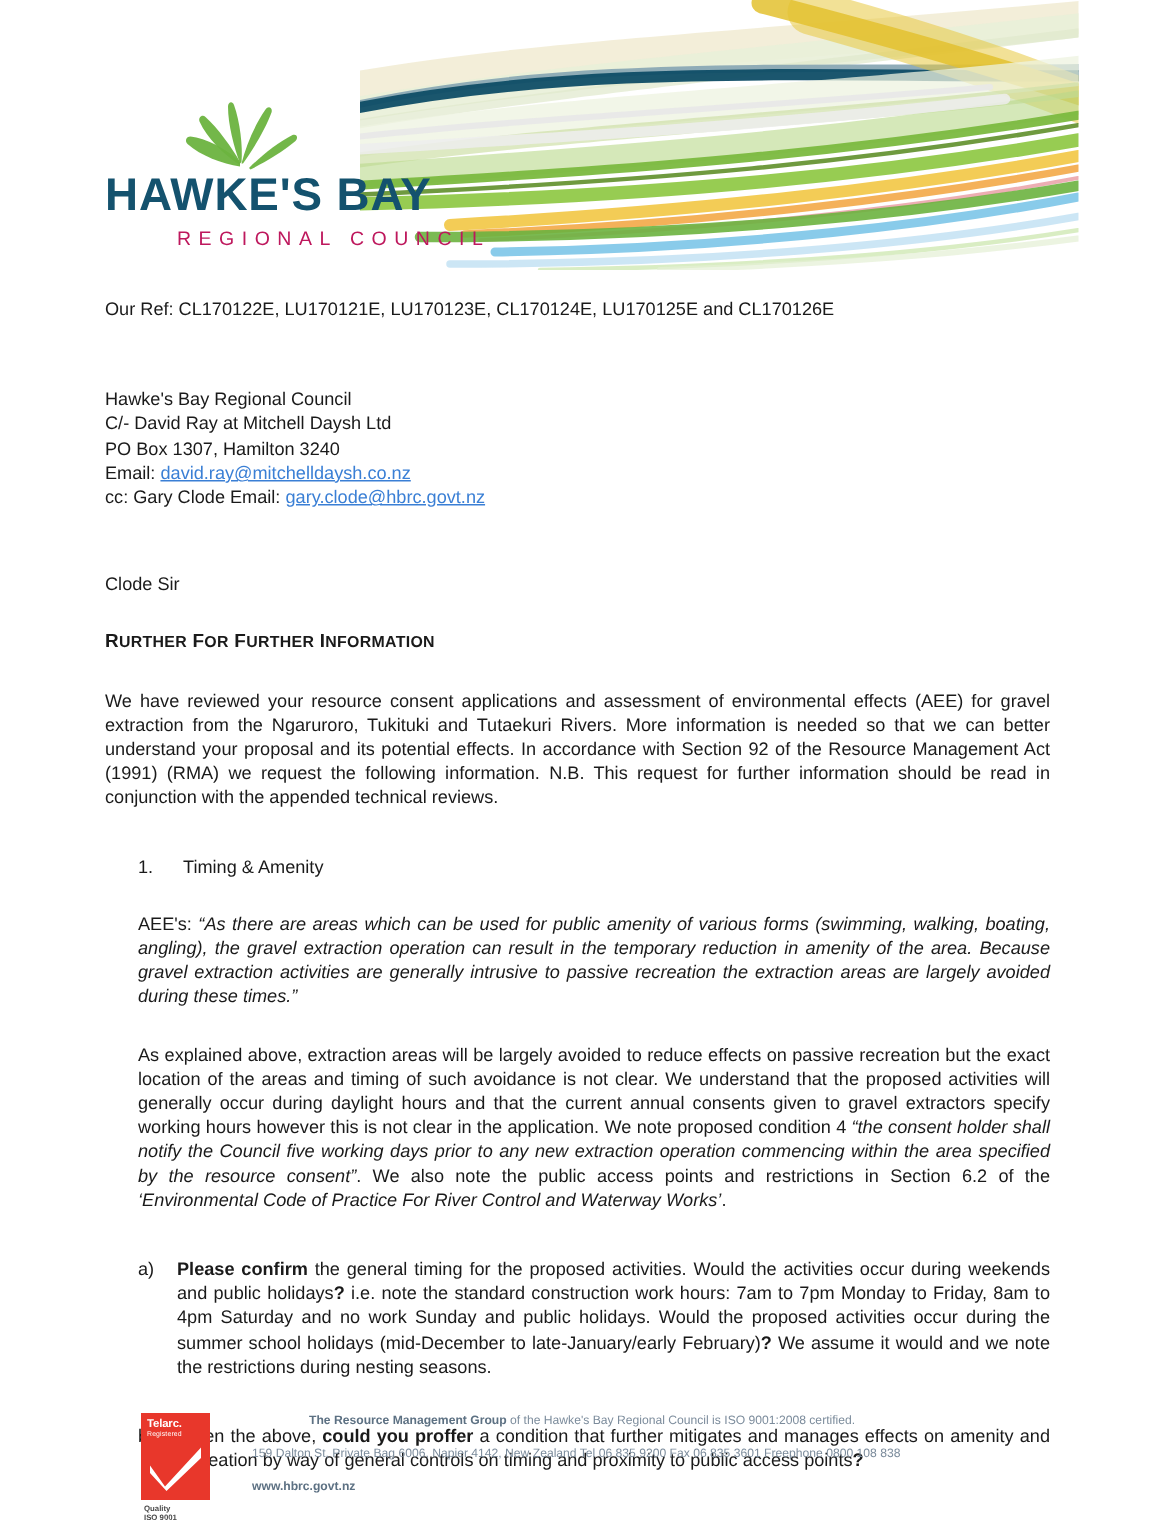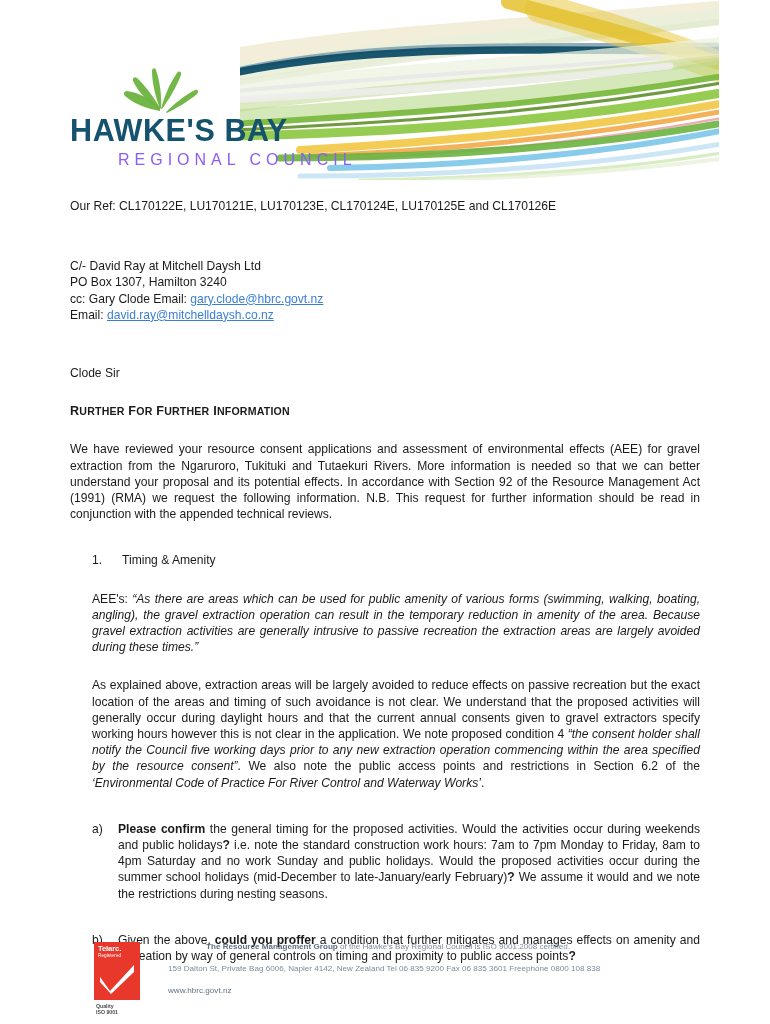--- a/index.html
+++ b/index.html
@@ -48,23 +48,23 @@
   #logo-wordmark {
     font-weight: bold;
     font-size: 30.5px;
     letter-spacing: 0.6px;
     color: #14526e;
     line-height: 1;
     margin-top: 1px;
     white-space: nowrap;
   }
   #logo-sub {
-    font-size: 16px;
+    font-size: 13px;
     letter-spacing: 5.0px;
-    color: #8b5cf6;
+    color: #be185d;
     margin-top: 5px;
     margin-left: 48px;
     white-space: nowrap;
   }
 
   
   #content {
     position: absolute;
     left: 70px;
     top: 198px;
@@ -164,21 +164,21 @@
     left: 152px;
     top: 2px;
     width: 600px;
     color: #7c8c9c;
     font-size: 8.1px;
     line-height: 10px;
   }
   #footer-text .f-line { margin-bottom: 12px; white-space: nowrap; }
   #footer-text .f-line:last-child { margin-bottom: 0; }
   #footer-text b { color: #5d7183; font-weight: bold; margin-left: 38px; }
-  #footer-text .url { color: #5d7183; font-weight: normal; }
+  #footer-text .url { color: #5d7183; font-weight: bold; }
 </style>
 </head>
 <body>
 
 <div id="page">
 
   <div id="header">
 
     <svg id="swoosh" viewBox="0 0 530 180" preserveAspectRatio="none">
       <g fill="none" stroke-linecap="round">
@@ -224,24 +224,25 @@
   </div>
 
   <div id="content">
 
     <p class="blk">Our Ref: CL170122E, LU170121E, LU170123E, CL170124E, LU170125E and CL170126E</p>
     <div class="gap-md"></div>
 
     <div class="gap-md"></div>
 
     <div>
+      <div class="addr-line">Hawke's Bay Regional Council</div>
       <div class="addr-line">C/- David Ray at Mitchell Daysh Ltd</div>
       <div class="addr-line">PO Box 1307, Hamilton 3240</div>
+      <div class="addr-line"><span>Email: </span><a class="mail" href="#">david.ray@mitchelldaysh.co.nz</a></div>
       <div class="addr-line"><span>cc: Gary Clode Email: </span><a class="mail" href="#">gary.clode@hbrc.govt.nz</a></div>
-      <div class="addr-line"><span>Email: </span><a class="mail" href="#">david.ray@mitchelldaysh.co.nz</a></div>
     </div>
 
     <div class="gap-xl"></div>
 
     <p class="blk">Clode Sir</p>
     <div class="gap-md"></div>
 
     <p class="blk smallcaps"><span class="sc-lg">R</span><span class="sc-sm">URTHER</span><span class="sc-lg"> F</span><span class="sc-sm">OR</span><span class="sc-lg"> F</span><span class="sc-sm">URTHER</span><span class="sc-lg"> I</span><span class="sc-sm">NFORMATION</span></p>
 
     <div class="gap-md"></div>

